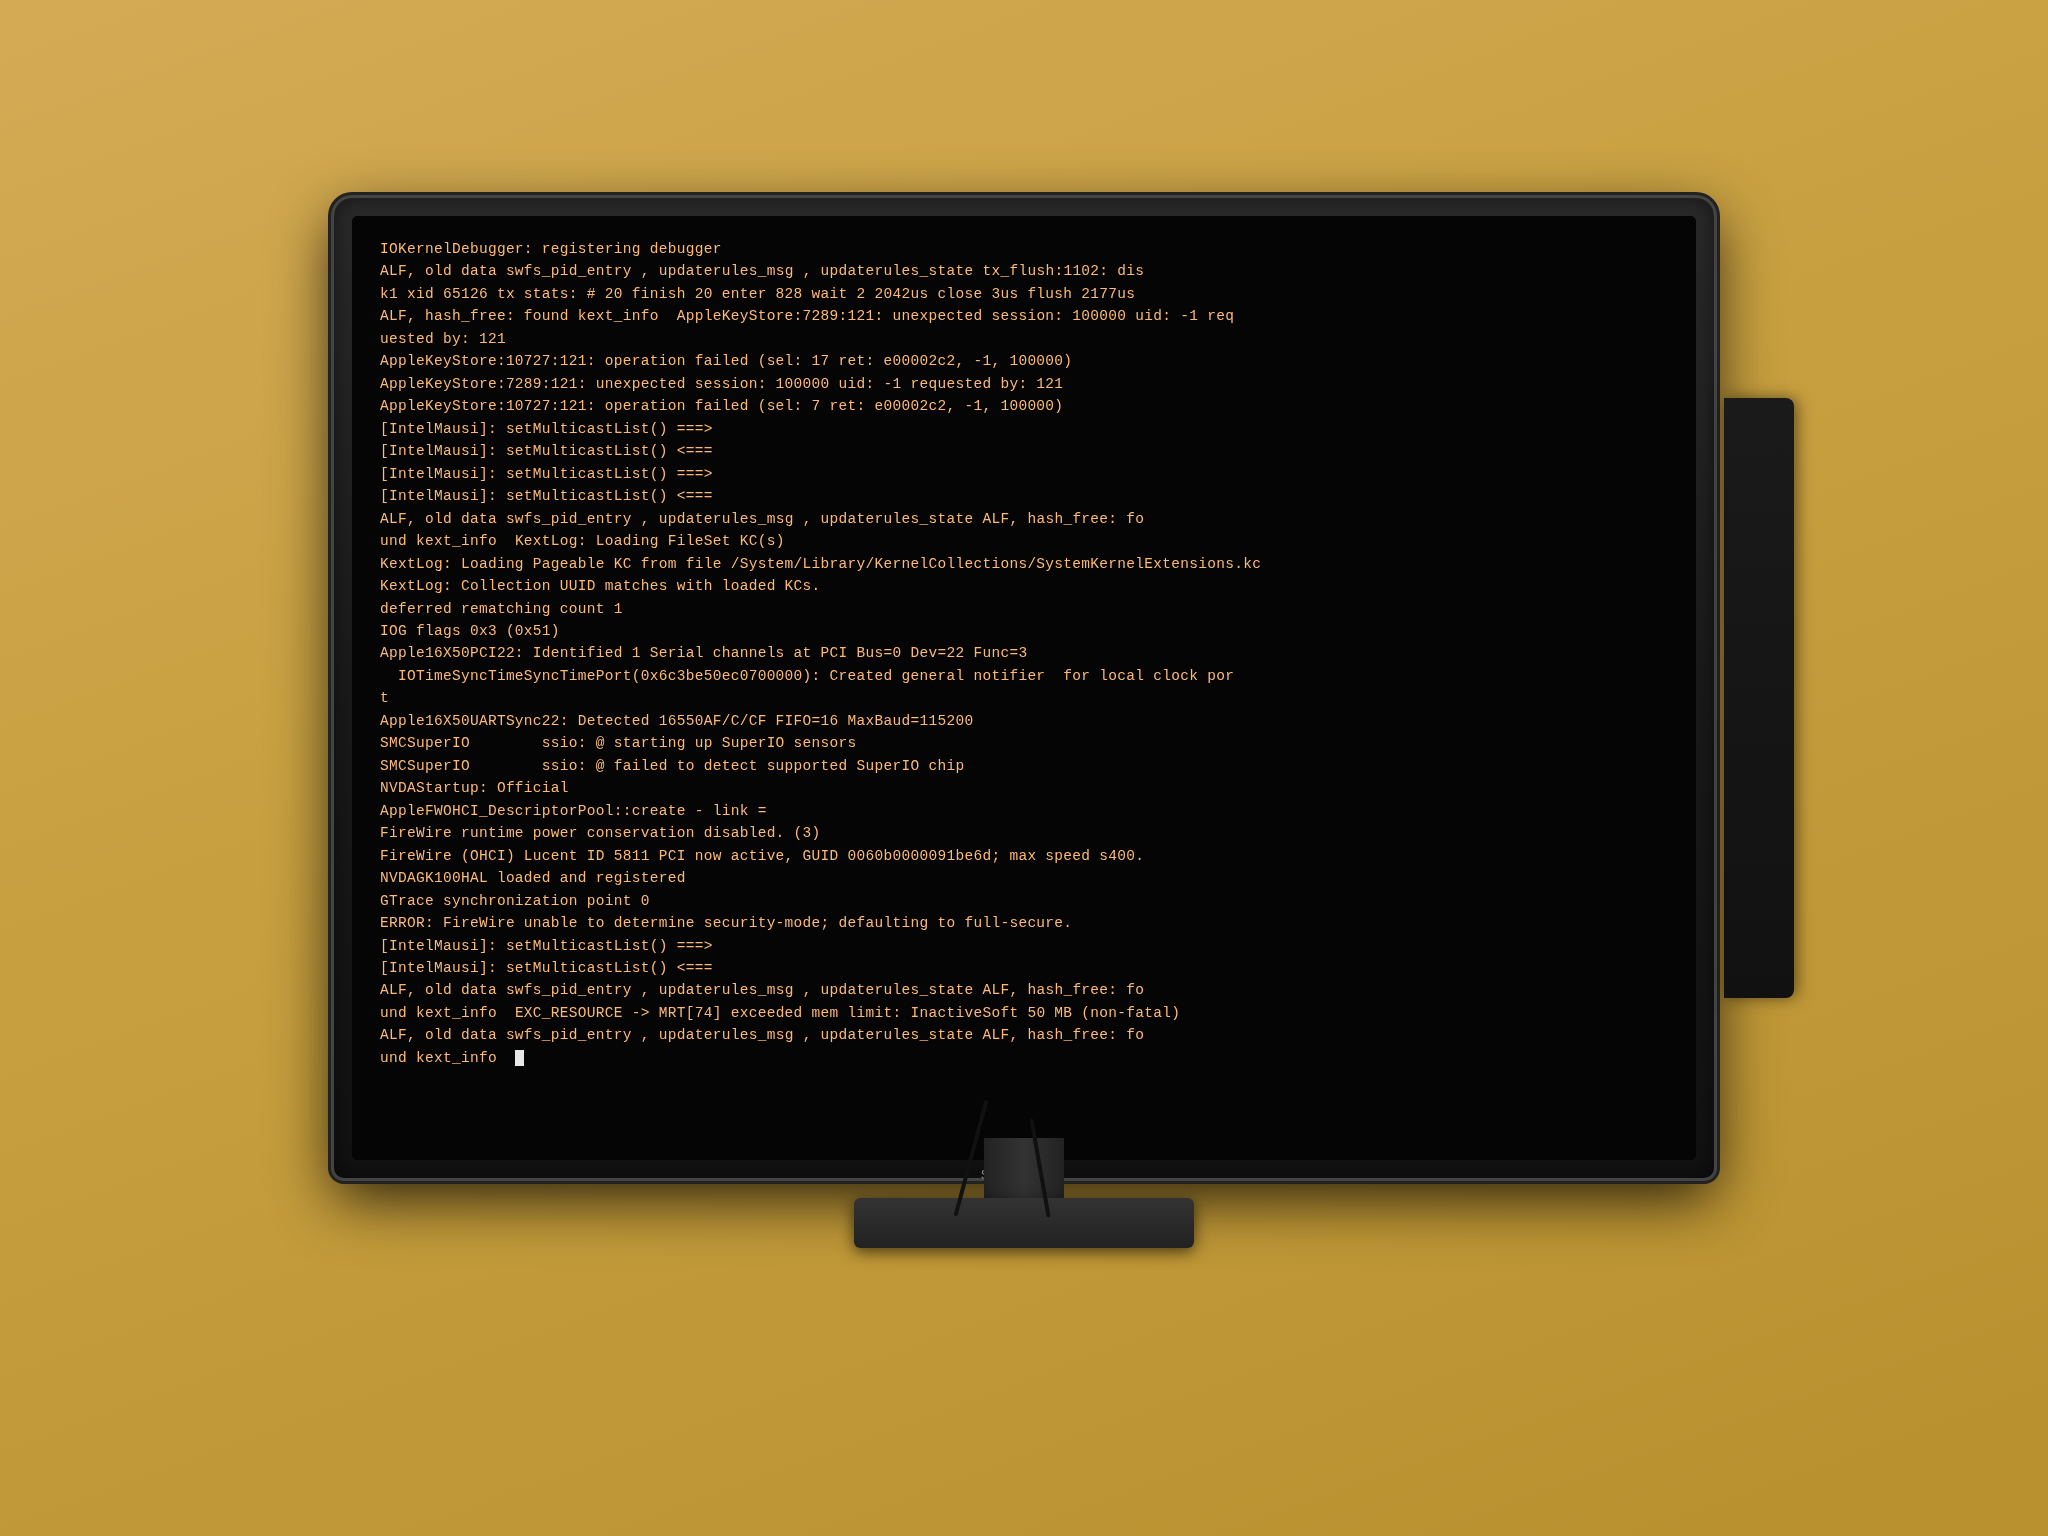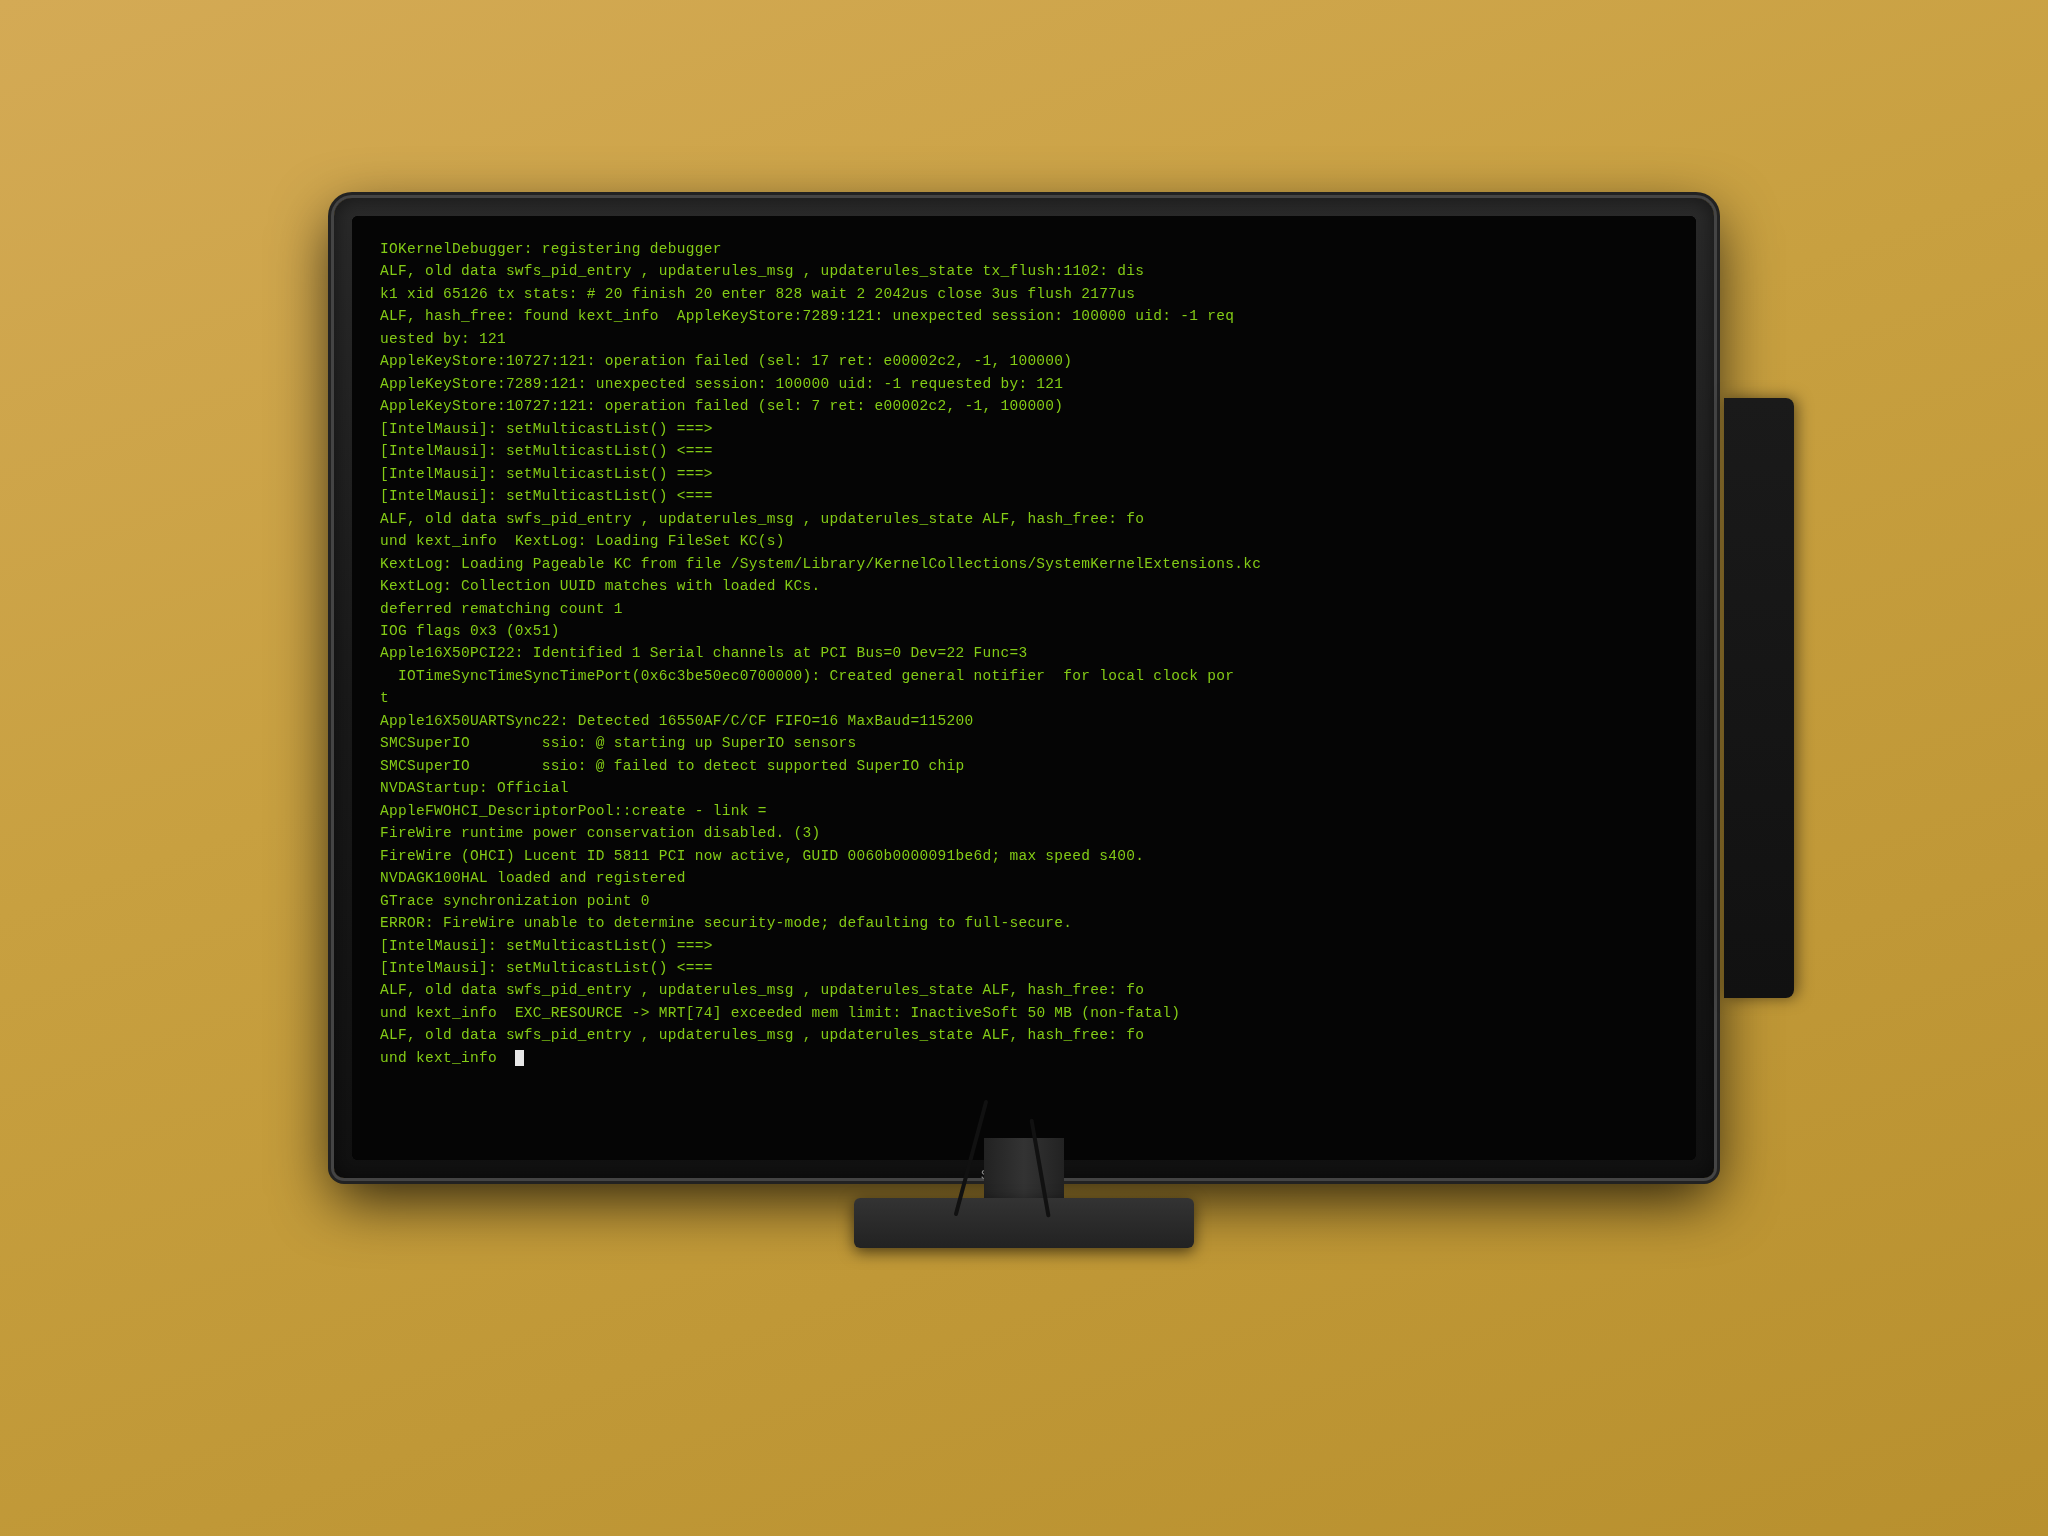--- a/index.html
+++ b/index.html
@@ -66,21 +66,21 @@
       align-items: flex-start;
       justify-content: flex-start;
       padding: 22px 28px;
       overflow: hidden;
     }
 
     .terminal-text {
       font-family: 'Courier New', Courier, monospace;
       font-size: 14.5px;
       line-height: 1.55;
-      color: #84cc16;
+      color: #fdba74;
       white-space: pre-wrap;
       word-break: break-all;
       letter-spacing: 0.02em;
     }
 
     .cursor {
       display: inline-block;
       width: 9px;
       height: 16px;
       background: #e8e8e8;

